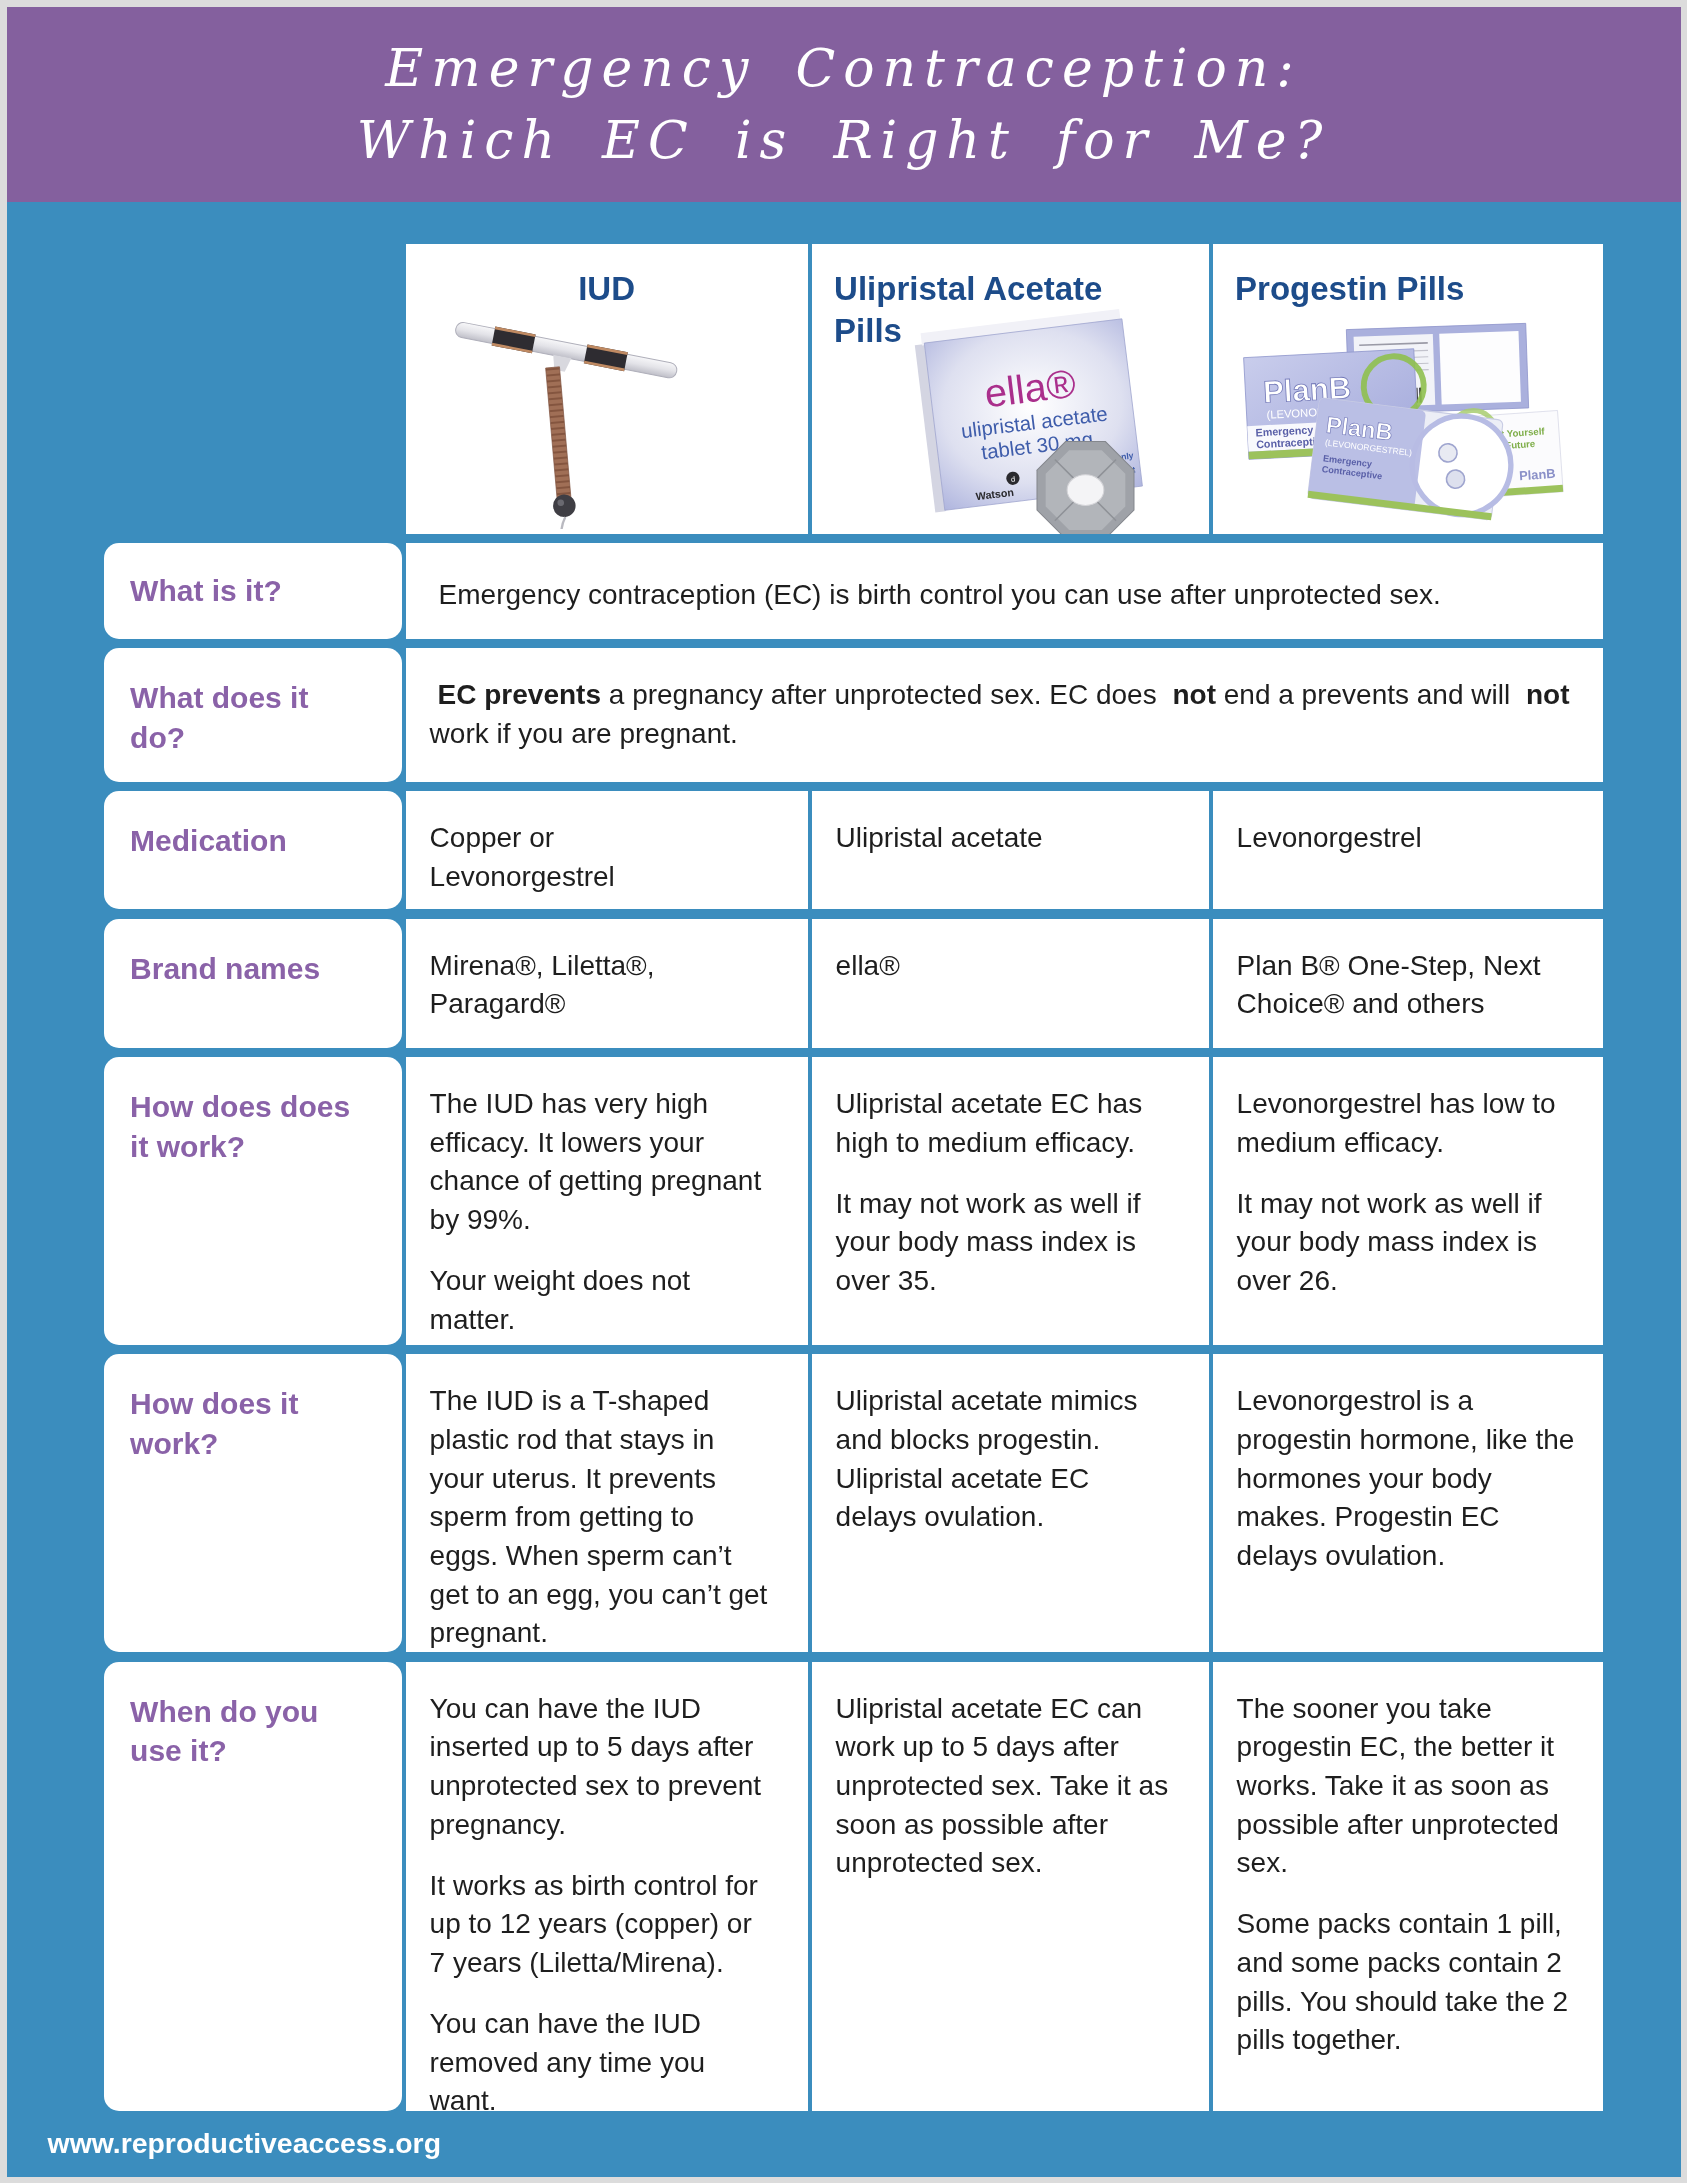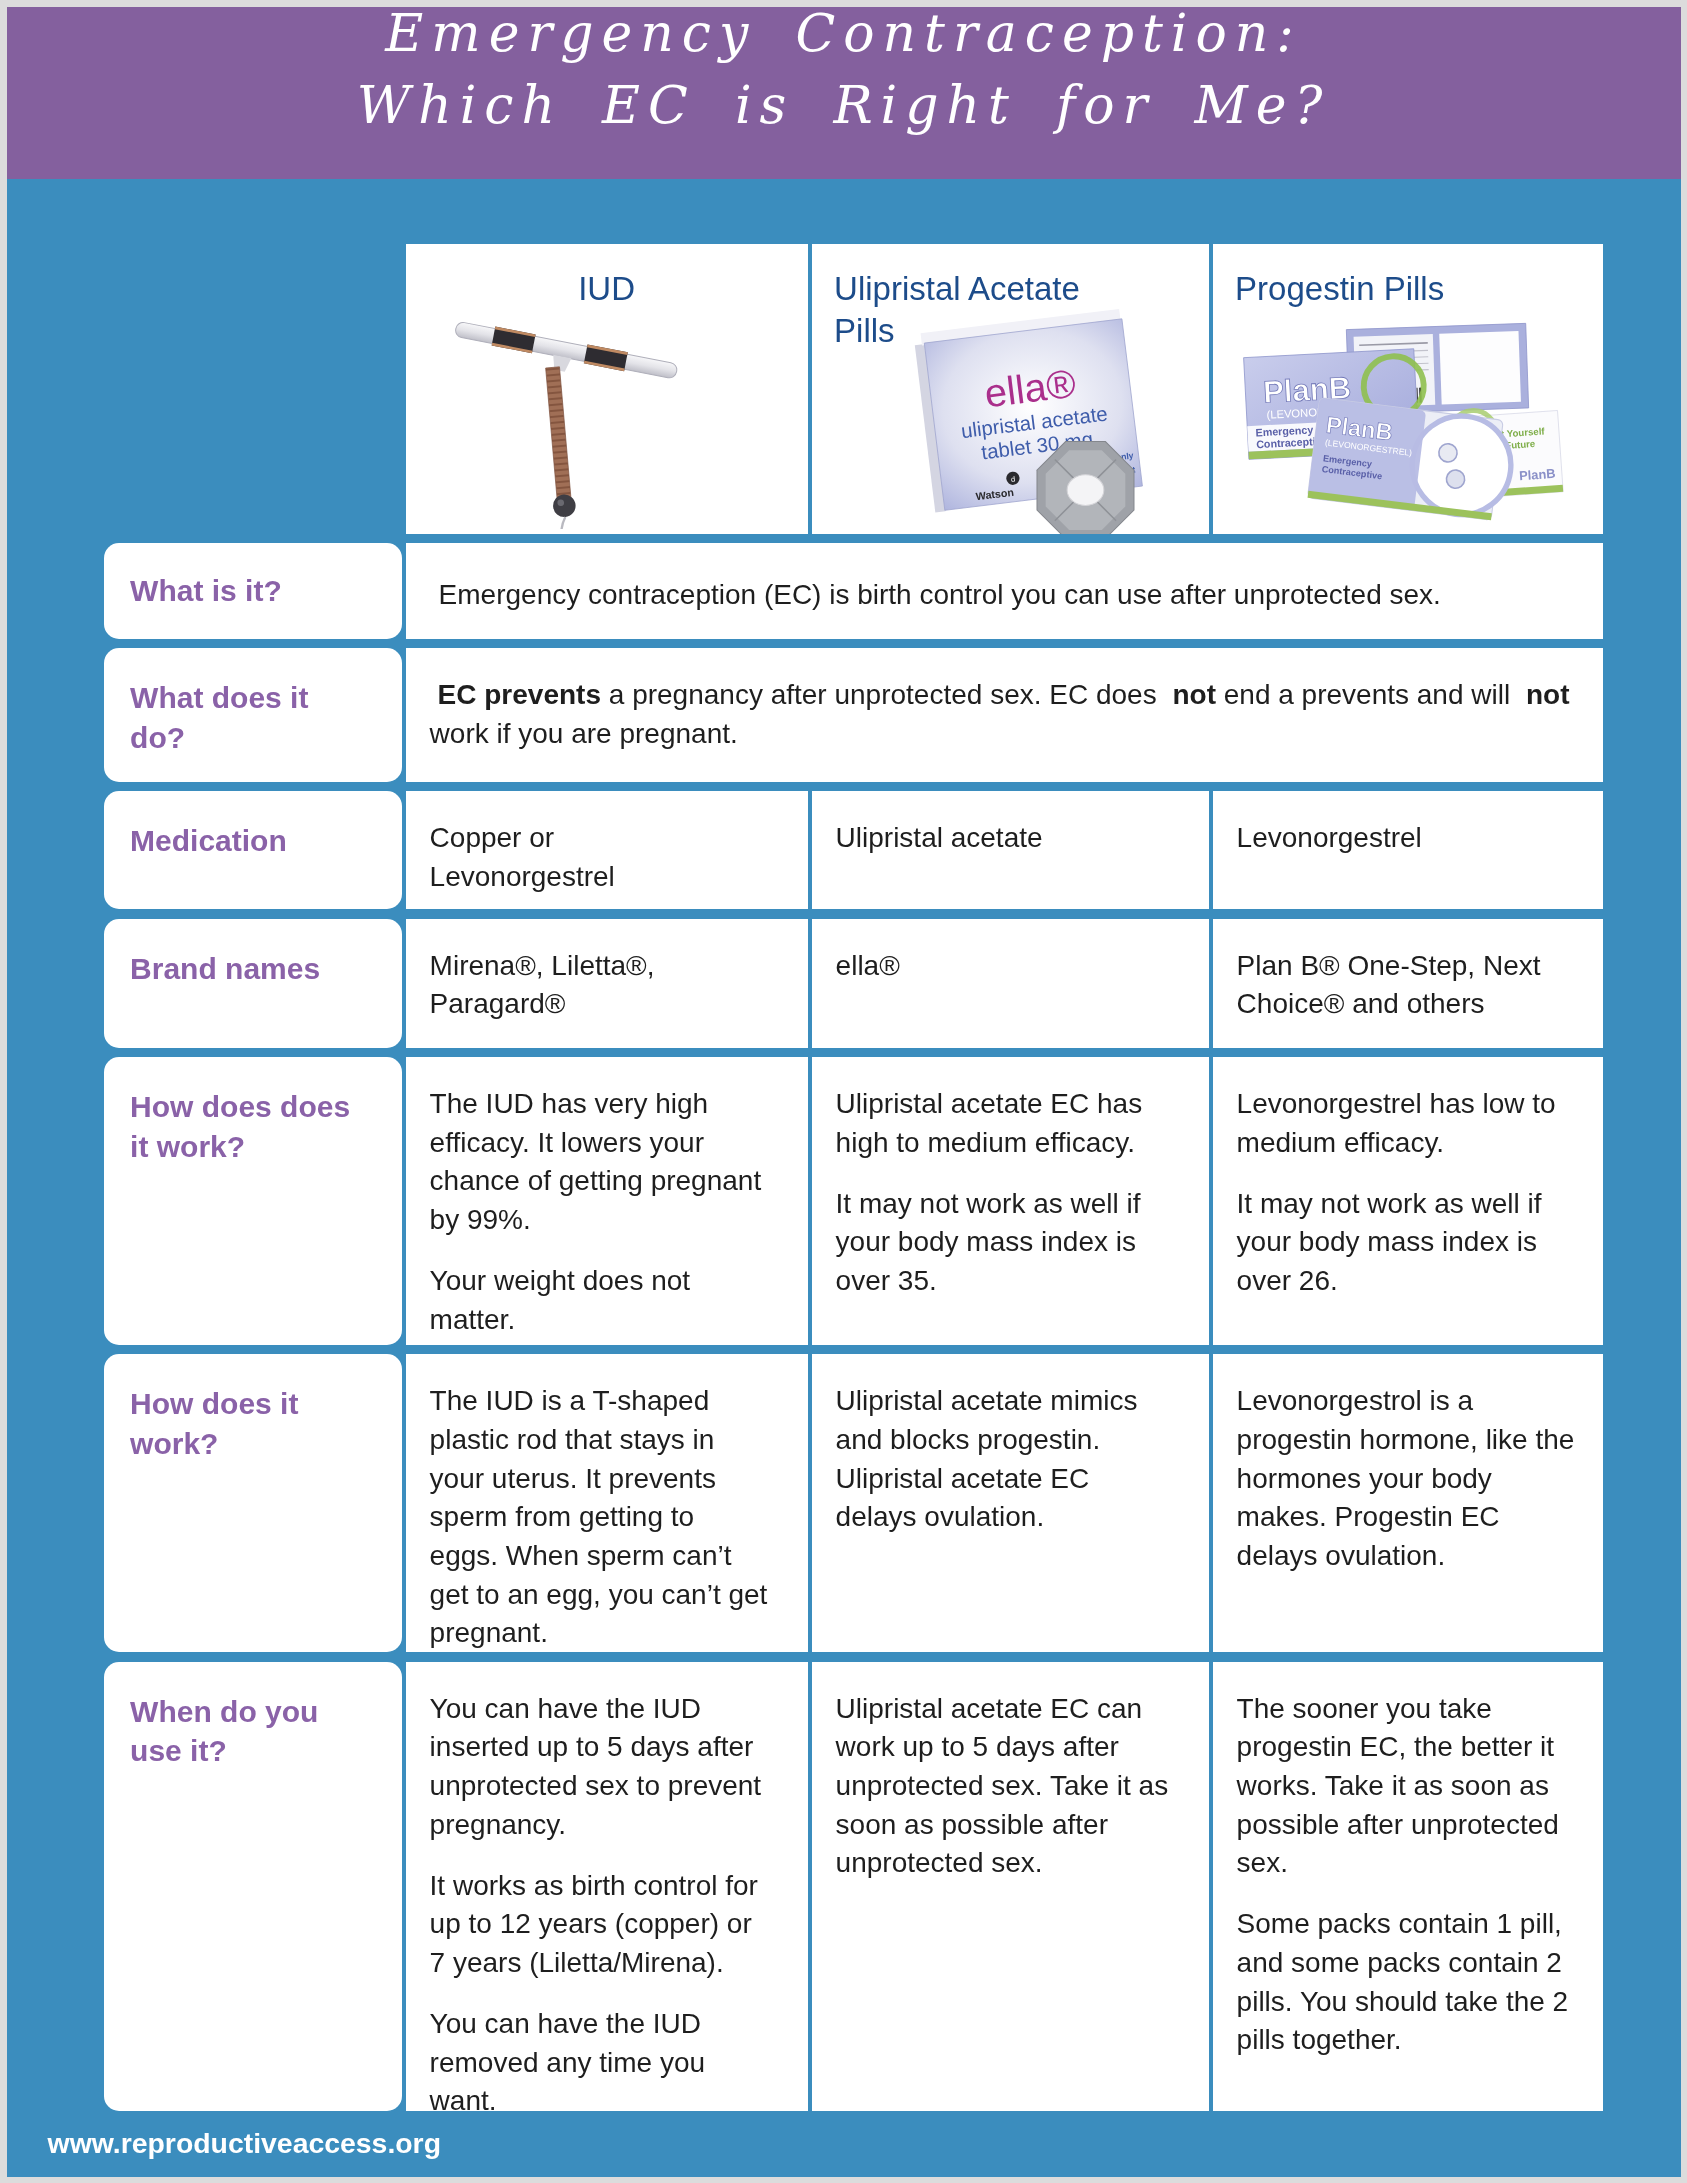--- a/index.html
+++ b/index.html
@@ -8,23 +8,23 @@
     background:#DCDCDC;
     font-family:"Liberation Sans", sans-serif;
     -webkit-font-smoothing:antialiased;
   }
   .page{
     position:absolute;left:6.6px;top:6.6px;width:1674px;height:2170px;
     background:#3B8DBE;overflow:hidden;
   }
   
   .title-band{
-    position:absolute;left:0;top:0;width:100%;height:172px;
+    position:absolute;left:0;top:0;width:100%;height:195px;
     background:#84609E;
-    display:flex;flex-direction:column;align-items:center;
+    display:flex;flex-direction:column;align-items:center;justify-content:center;
     gap:20px;
   }
   .title-line{
     font-family:"DejaVu Serif", serif;
     font-style:italic;font-weight:400;
     color:#FFFFFF;font-size:52px;line-height:1;
     letter-spacing:8px;word-spacing:14.6px;white-space:nowrap;
   }
   
   .table{
@@ -50,21 +50,21 @@
   .merged.body-cell p{max-width:1164px;}
   .center-v{display:flex;align-items:center;padding-top:0;padding-bottom:0;}
   .center-v p{margin:9px;}
   .b{font-weight:bold;margin-left:8px;}
   p.w-med{max-width:232px;}
   p.w-brand1{max-width:284px;}
   p.w-brand3{max-width:314px;}
   
   .head-cell{position:relative;padding:24px 22.5px 6.6px 22.5px;overflow:hidden;}
   .head-title{
-    color:#1D4C8A;font-weight:normal;font-size:33px;line-height:1.28;
+    color:#1D4C8A;font-weight:bold;font-size:33px;line-height:1.28;
     display:block;position:relative;z-index:2;
   }
   .head-title.centered{text-align:center;}
   .head-img{position:absolute;z-index:1;}
   .img-iud{left:20px;top:60px;width:291px;height:225px;}
   .img-ella{right:0px;top:46px;width:344px;height:245px;}
   .img-planb{left:6.6px;top:60px;width:370px;height:225px;}
   
   .footer{
     position:absolute;left:0;bottom:0;width:100%;height:66px;

